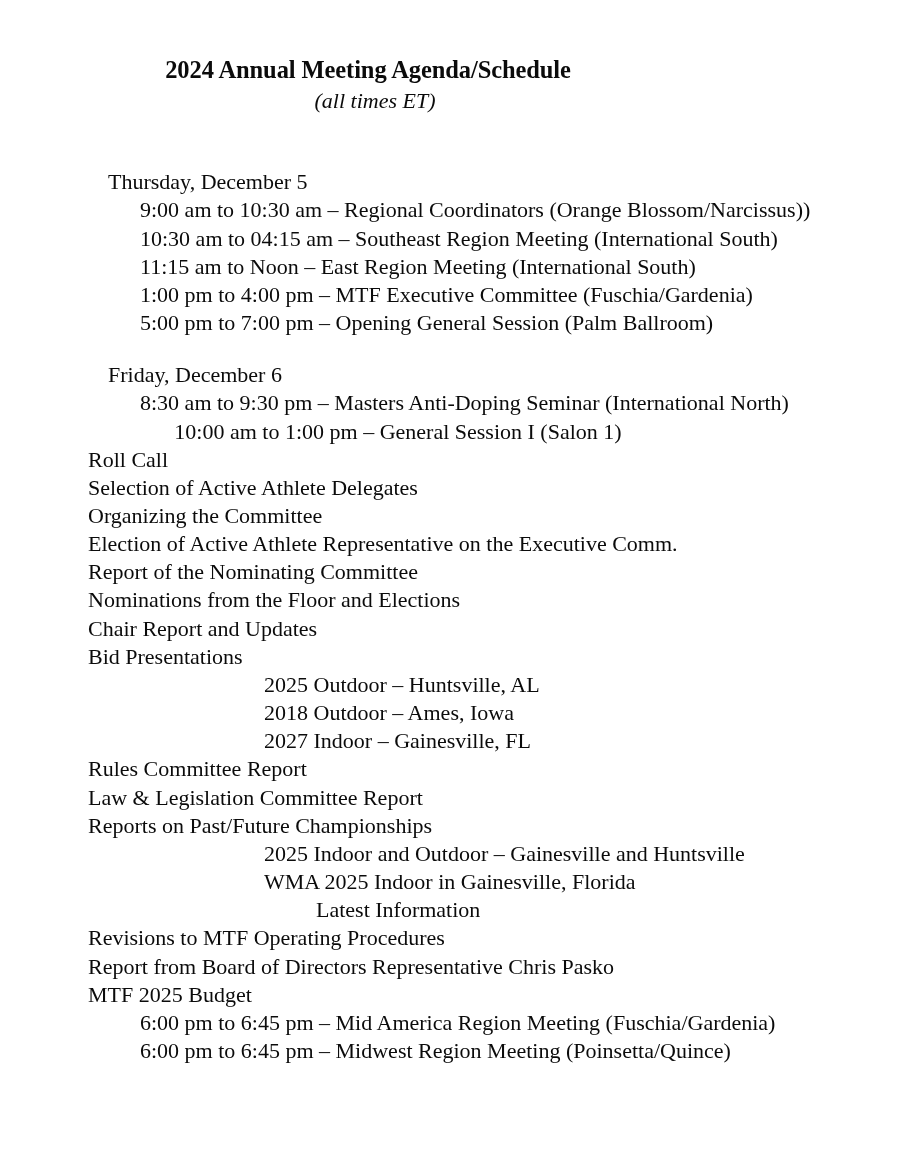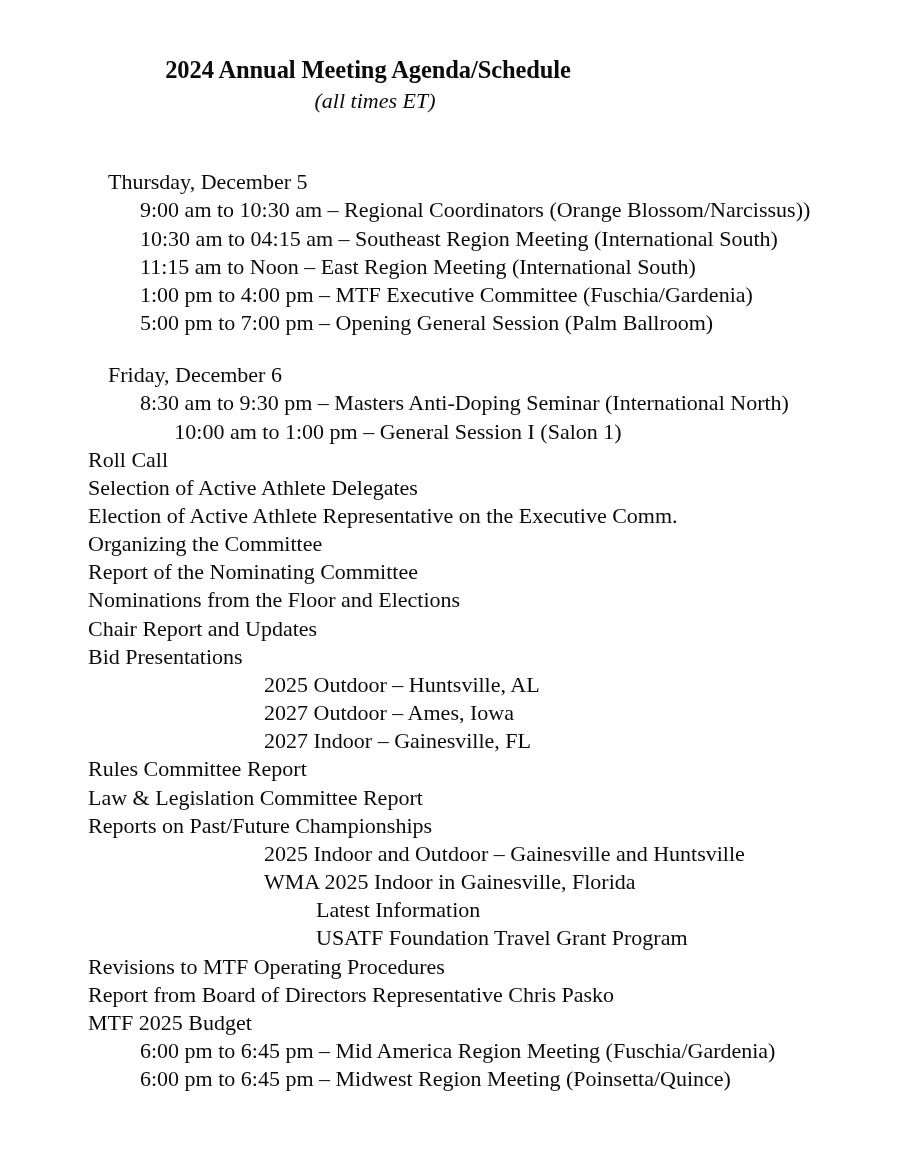--- a/index.html
+++ b/index.html
@@ -113,40 +113,39 @@
       <div class="day-header">Friday, December 6</div>
 
       <div class="slot-group">
         <div class="slot-line">8:30 am to 9:30 pm – Masters Anti-Doping Seminar (International North)</div>
         <div class="slot-line">10:00 am to 1:00 pm – General Session I (Salon 1)</div>
       </div>
 
       <div class="sub-list">
         <div class="sub-item lvl-1">Roll Call</div>
         <div class="sub-item lvl-1">Selection of Active Athlete Delegates</div>
+        <div class="sub-item lvl-1">Organizing the Committee</div>
         <div class="sub-item lvl-1">Election of Active Athlete Representative on the Executive Comm.</div>
-        <div class="sub-item lvl-1">Organizing the Committee</div>
         <div class="sub-item lvl-1">Report of the Nominating Committee</div>
         <div class="sub-item lvl-1">Nominations from the Floor and Elections</div>
         <div class="sub-item lvl-1">Chair Report and Updates</div>
       </div>
 
 
       <div class="sub-list">
         <div class="sub-item lvl-1">Bid Presentations</div>
         <div class="sub-item lvl-2">2025 Outdoor – Huntsville, AL</div>
-        <div class="sub-item lvl-2">2027 Outdoor – Ames, Iowa</div>
+        <div class="sub-item lvl-2">2018 Outdoor – Ames, Iowa</div>
         <div class="sub-item lvl-2">2027 Indoor – Gainesville, FL</div>
         <div class="sub-item lvl-1">Rules Committee Report</div>
         <div class="sub-item lvl-1">Law &amp; Legislation Committee Report</div>
         <div class="sub-item lvl-1">Reports on Past/Future Championships</div>
         <div class="sub-item lvl-2">2025 Indoor and Outdoor – Gainesville and Huntsville</div>
         <div class="sub-item lvl-2">WMA 2025 Indoor in Gainesville, Florida</div>
         <div class="sub-item lvl-3">Latest Information</div>
-        <div class="sub-item lvl-3">USATF Foundation Travel Grant Program</div>
         <div class="sub-item lvl-1">Revisions to MTF Operating Procedures</div>
         <div class="sub-item lvl-1">Report from Board of Directors Representative Chris Pasko</div>
         <div class="sub-item lvl-1">MTF 2025 Budget</div>
       </div>
 
       <div class="slot-group">
         <div class="slot-line">6:00 pm to 6:45 pm – Mid America Region Meeting (Fuschia/Gardenia)</div>
         <div class="slot-line">6:00 pm to 6:45 pm – Midwest Region Meeting (Poinsetta/Quince)</div>
       </div>
     </div>

